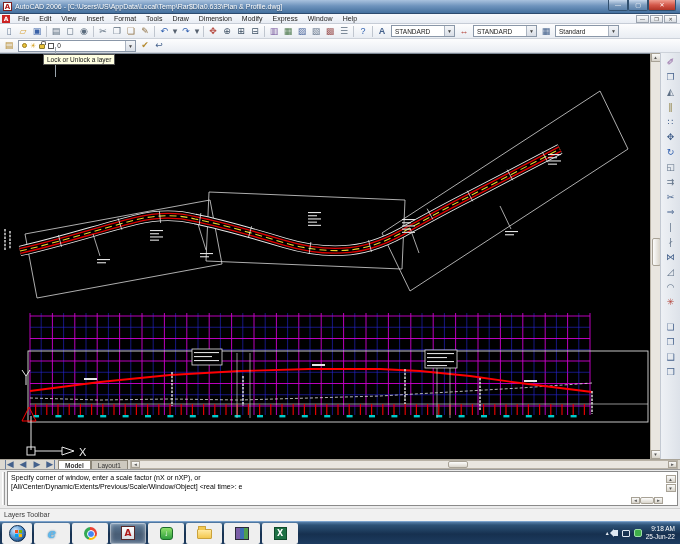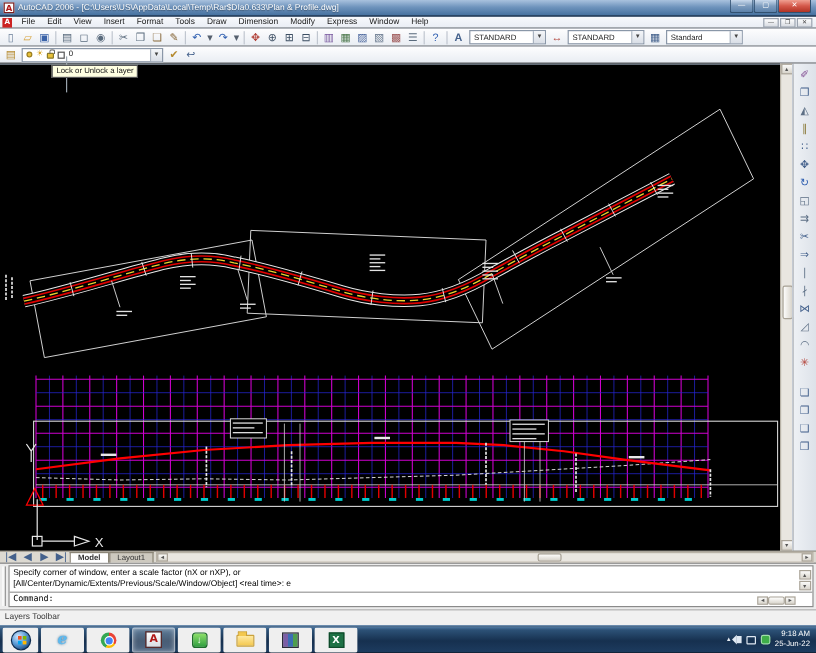--- a/index.html
+++ b/index.html
@@ -590,21 +590,20 @@
     <span class="sb-arrow h hs-r">►</span>
   </span>
 </div>
 
 <div class="abs cmdwin">
   <div class="cmdtext">
     <div class="cmdhist">
       <div>Specify corner of window, enter a scale factor (nX or nXP), or</div>
       <div>[All/Center/Dynamic/Extents/Previous/Scale/Window/Object] &lt;real time&gt;: e</div>
     </div>
-    <div class="cmdprompt">Command:</div>
     <div class="cvs" style="top:auto;bottom:13px;">
       <span class="sb-arrow">▲</span>
       <span class="sb-arrow">▼</span>
     </div>
     <div class="chs">
       <span class="sb-arrow h">◄</span>
       <span class="hthumb" style="position:static;width:14px;"></span>
       <span class="sb-arrow h">►</span>
     </div>
   </div>

